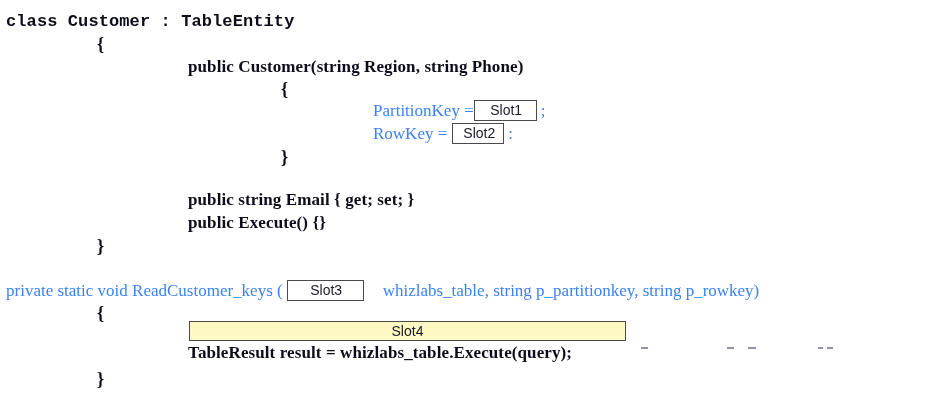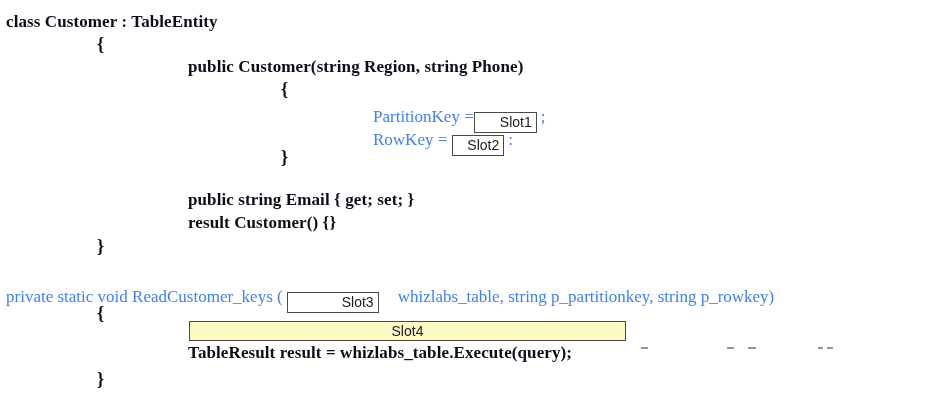--- a/index.html
+++ b/index.html
@@ -60,41 +60,40 @@
   .slot-box {
     display: inline-block;
     box-sizing: border-box;
     border: 1.6px solid #4a4a4a;
     background: #ffffff;
     font-family: "Liberation Sans", "DejaVu Sans", sans-serif;
     font-weight: normal;
     font-size: 14px;
     line-height: 17px;
     color: #1a1a28;
-    text-align: right;
+    text-align: center;
     padding: 1px 4px 1px 6px;
     vertical-align: middle;
-    margin-top: 12px;
   }
 
   .slot-wide {
     position: absolute;
     box-sizing: border-box;
     border: 1.6px solid #4a4a4a;
     background: #fef9c3;
     font-family: "Liberation Sans", "DejaVu Sans", sans-serif;
     font-weight: normal;
     font-size: 14px;
     line-height: 19px;
     color: #1a1a28;
     text-align: center;
   }
 
   
-  #line-class      { left: 6px;   top: 12px; }
+  #line-class      { left: 6px;   top: 12px; font-family: Liberation Mono, monospace; }
   #brace-class-open{ left: 97px;  top: 34px; }
   #line-ctor       { left: 188px; top: 57px; }
   #brace-ctor-open { left: 281px; top: 79px; }
 
   #row-partition   { left: 373px; top: 100px; }
   #row-rowkey      { left: 373px; top: 123px; }
 
   #brace-ctor-close{ left: 281px; top: 147px; }
 
   #line-email      { left: 188px; top: 190px; }
@@ -140,27 +139,27 @@
   <div class="inline-row" id="row-rowkey">
     <span class="seg">RowKey =</span>
     <span class="slot-box" id="slot2-box" style="width:52px; margin-left:5px;">Slot2</span>
     <span class="seg" style="margin-left:4px;">:</span>
   </div>
 
   <div class="brace" id="brace-ctor-close">}</div>
 
   <div class="code-line" id="line-email">public string Email { get; set; }</div>
 
-  <div class="code-line" id="line-ctor2">result Customer() {}</div>
+  <div class="code-line" id="line-ctor2">public Execute() {}</div>
 
   <div class="brace" id="brace-class-close">}</div>
 
   <div class="inline-row" id="row-readcustomer">
     <span class="seg">private static void ReadCustomer_keys (</span>
-    <span class="slot-box" id="slot3-box" style="width:92px; margin-left:4px;">Slot3</span>
+    <span class="slot-box" id="slot3-box" style="width:77px; margin-left:4px;">Slot3</span>
     <span class="seg" style="margin-left:19px;">whizlabs_table, string p_partitionkey, string p_rowkey)</span>
   </div>
 
   <div class="brace" id="brace-method-open">{</div>
 
   <div class="slot-wide" id="slot4-box">Slot4</div>
 
   <div class="artifact" style="left:641px; top:347px; width:7px; height:2px;"></div>
   <div class="artifact" style="left:727px; top:347px; width:7px; height:2px;"></div>
   <div class="artifact" style="left:748px; top:347px; width:8px; height:2px;"></div>

